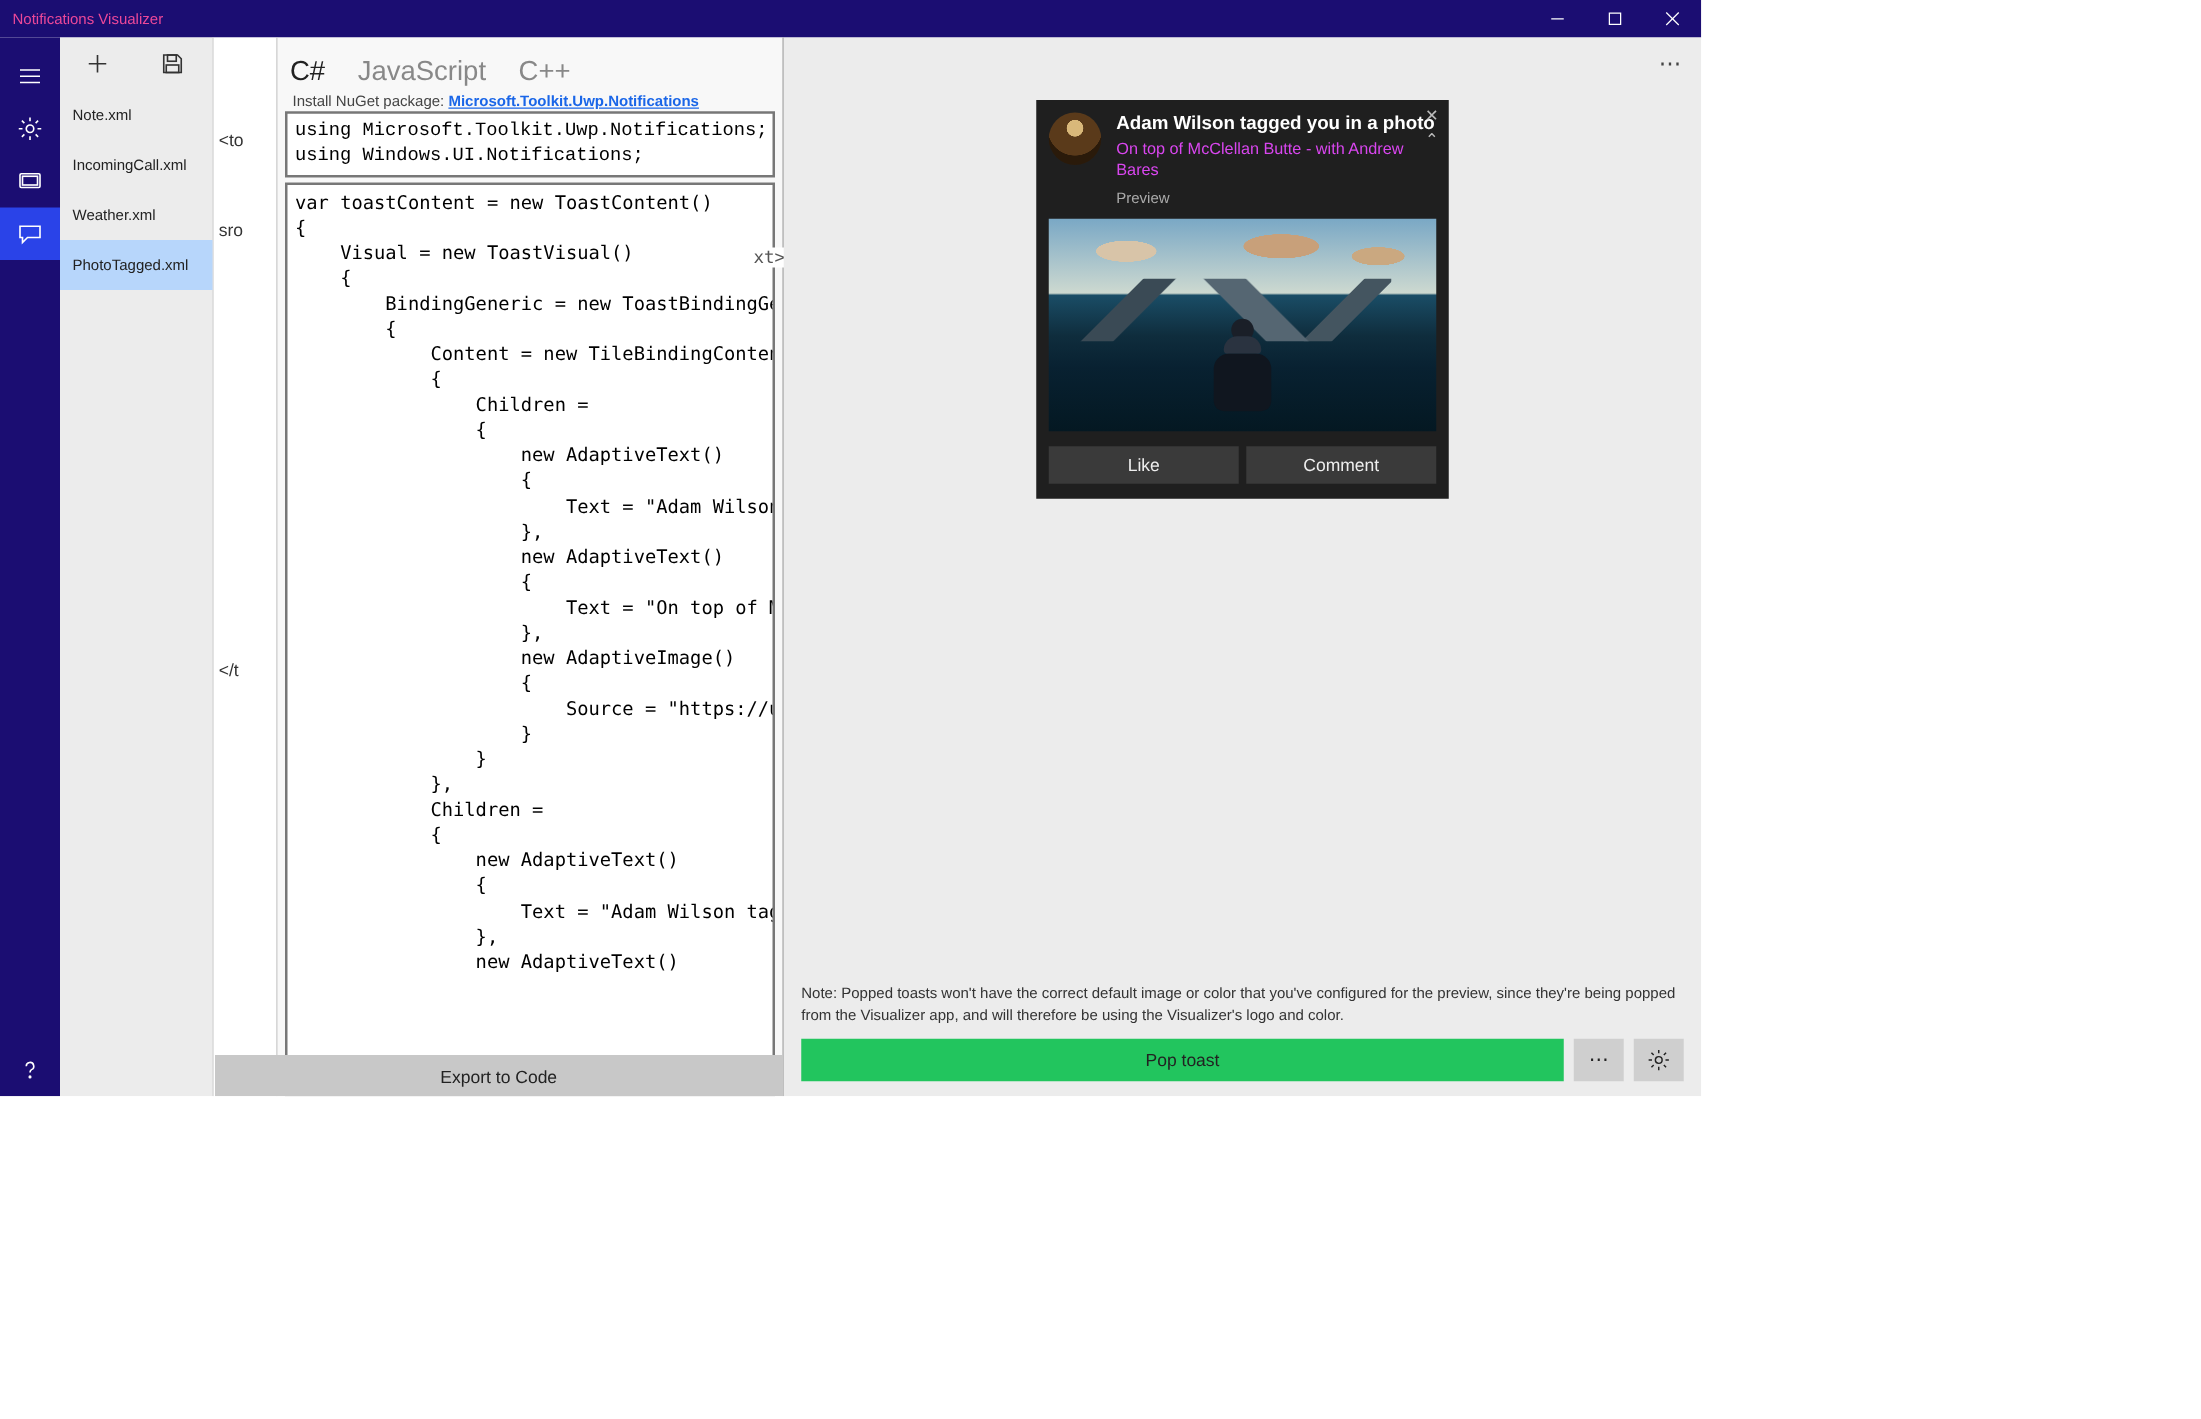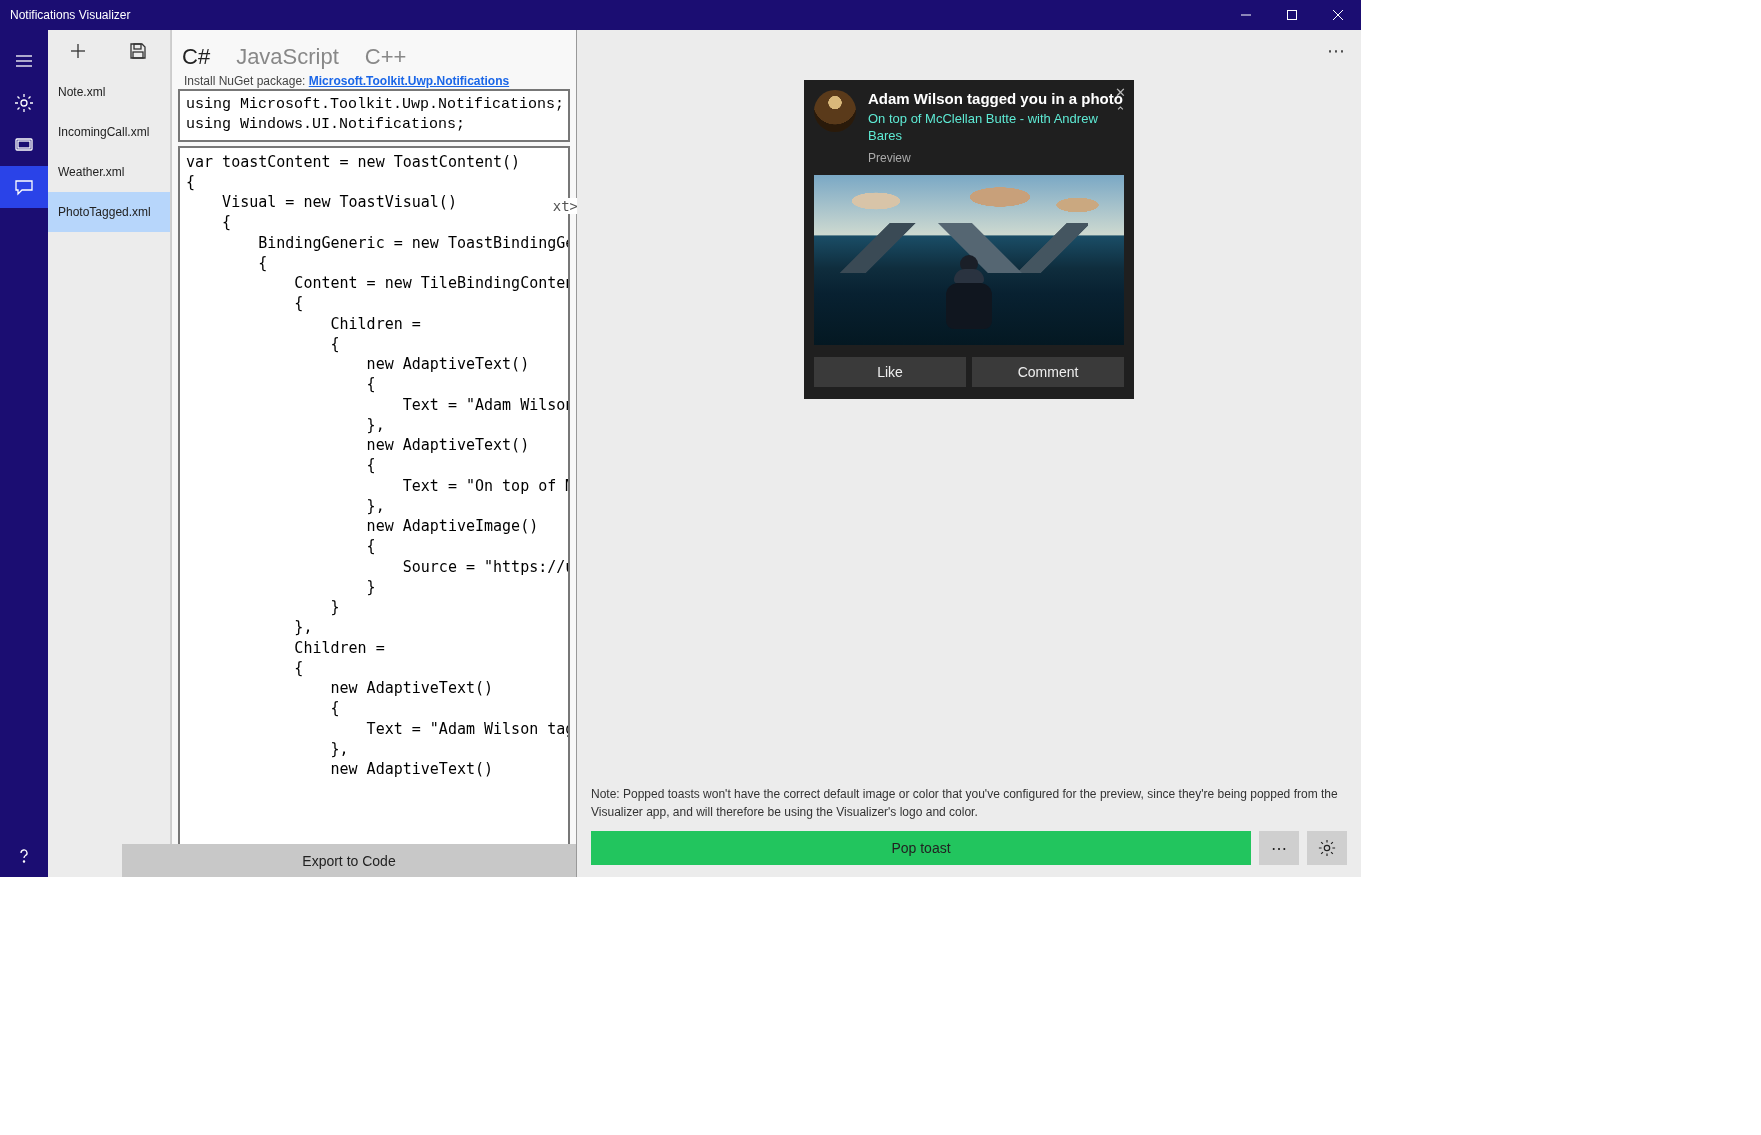--- a/index.html
+++ b/index.html
@@ -1,18 +1,18 @@
 <!DOCTYPE html>
 <html><head>
 <meta charset="utf-8">
 <style>
   * { margin: 0; padding: 0; box-sizing: border-box; font-family: "Segoe UI", Tahoma, sans-serif; }
   html, body { width: 1361px; height: 877px; overflow: hidden; background:#fff; }
   .window { width:1361px; height:877px; display:flex; flex-direction:column; }
-  .titlebar { height:30px; background:#1b0d72; color:#ffffff; display:flex; align-items:center; font-size:12px; padding-left:10px; }
+  .titlebar { height:30px; background:#1b0d72; color:#ec4899; display:flex; align-items:center; font-size:12px; padding-left:10px; }
   .titlebar .title { flex:1; }
   .titlebar .winctrl { display:flex; }
   .titlebar .winbtn { width:46px; height:30px; display:flex; align-items:center; justify-content:center; color:#fff; }
   .titlebar .winbtn svg { width:12px; height:12px; stroke:#fff; fill:none; stroke-width:1; }
   .body { flex:1; display:flex; min-height:0; }
   .navrail { width:48px; background:#1b0d72; color:#fff; display:flex; flex-direction:column; align-items:center; padding-top:10px; gap:0; }
   .navbtn { width:48px; height:42px; display:flex; align-items:center; justify-content:center; }
   .navbtn.active { background:#2a43e8; }
   .navbtn svg { width:20px; height:20px; stroke:#fff; fill:none; stroke-width:1.3; }
   .navrail .spacer { flex:1; }
@@ -33,21 +33,21 @@
   .usingblock { margin:0 6px; border:2px solid #777; background:#fff; font-family:Liberation Mono, monospace; font-size:15px; padding:4px 6px; white-space:pre; line-height:1.35; }
   .codeblock { margin:4px 6px 0 6px; border:2px solid #777; background:#fff; font-family:Consolas,monospace; font-size:15px; padding:4px 6px; white-space:pre; line-height:1.35; flex:1; overflow:hidden; }
   .exportbar { position:absolute; bottom:0; left:-50px; right:0; height:33px; background:#c8c8c8; color:#222; display:flex; align-items:center; justify-content:center; font-size:14px; }
   .xtag { position:absolute; top:168px; right:-2px; background:#fff; color:#555; font-family:Consolas,monospace; font-size:14px; }
   .previewpane { flex:1; background:#ececec; display:flex; flex-direction:column; position:relative; }
   .ellipsis-top { position:absolute; top:10px; right:14px; font-size:18px; color:#444; letter-spacing:2px; }
   .toast { margin:50px auto 0 auto; width:330px; background:#1f1f1f; color:#fff; display:flex; flex-direction:column; padding:10px 10px 12px 10px; }
   .toast-top { display:flex; gap:12px; position:relative; }
   .avatar { width:42px; height:42px; border-radius:50%; background:radial-gradient(circle at 50% 30%, #d9b87a 0 18%, #5a3a1a 19% 60%, #2a1a0a 61% 100%); flex-shrink:0; }
   .toast-text h1 { font-size:15px; font-weight:600; line-height:1.25; }
-  .toast-text .sub { font-size:13px; color:#5eead4; line-height:1.3; margin-top:2px; }
+  .toast-text .sub { font-size:13px; color:#d946ef; line-height:1.3; margin-top:2px; }
   .toast-text .attr { font-size:12px; color:#aaa; margin-top:6px; }
   .toast-ctrls { position:absolute; top:-4px; right:-2px; display:flex; flex-direction:column; gap:6px; color:#bbb; }
   .toast-ctrls span { font-size:13px; line-height:1; }
   .heroimg { margin-top:10px; width:100%; height:170px; background:
      linear-gradient(to bottom, #7aa8c5 0%, #cdd9d0 35%, #1a4d66 36%, #0f2d3d 55%, #082131 70%, #041822 100%);
      position:relative; overflow:hidden; }
   .mountains { position:absolute; top:48px; left:0; right:0; height:50px;
     background:
       linear-gradient(135deg, transparent 40%, #3a4a55 41% 60%, transparent 61%) 10% 0/80px 50px no-repeat,
       linear-gradient(45deg, transparent 40%, #556672 41% 60%, transparent 61%) 55% 0/120px 50px no-repeat,
@@ -148,20 +148,25 @@
           </div>
       </div>
       <div class="filelist">
         <div class="fileitem">Note.xml</div>
         <div class="fileitem">IncomingCall.xml</div>
         <div class="fileitem">Weather.xml</div>
         <div class="fileitem selected">PhotoTagged.xml</div>
       </div>
     </div>
 
+    <div class="xmlcol">
+      <div style="margin-top:58px">&lt;to</div>
+      <div>sro</div>
+      <div style="margin-top:280px">&lt;/t</div>
+    </div>
 
     <div class="codepanel">
       <span class="xtag">xt&gt;</span>
       <div class="langtabs">
         <span class="lang active">C#</span>
         <span class="lang">JavaScript</span>
         <span class="lang">C++</span>
       </div>
       <div class="nugetline">
         <span>Install NuGet package: </span><a href="#">Microsoft.Toolkit.Uwp.Notifications</a>

